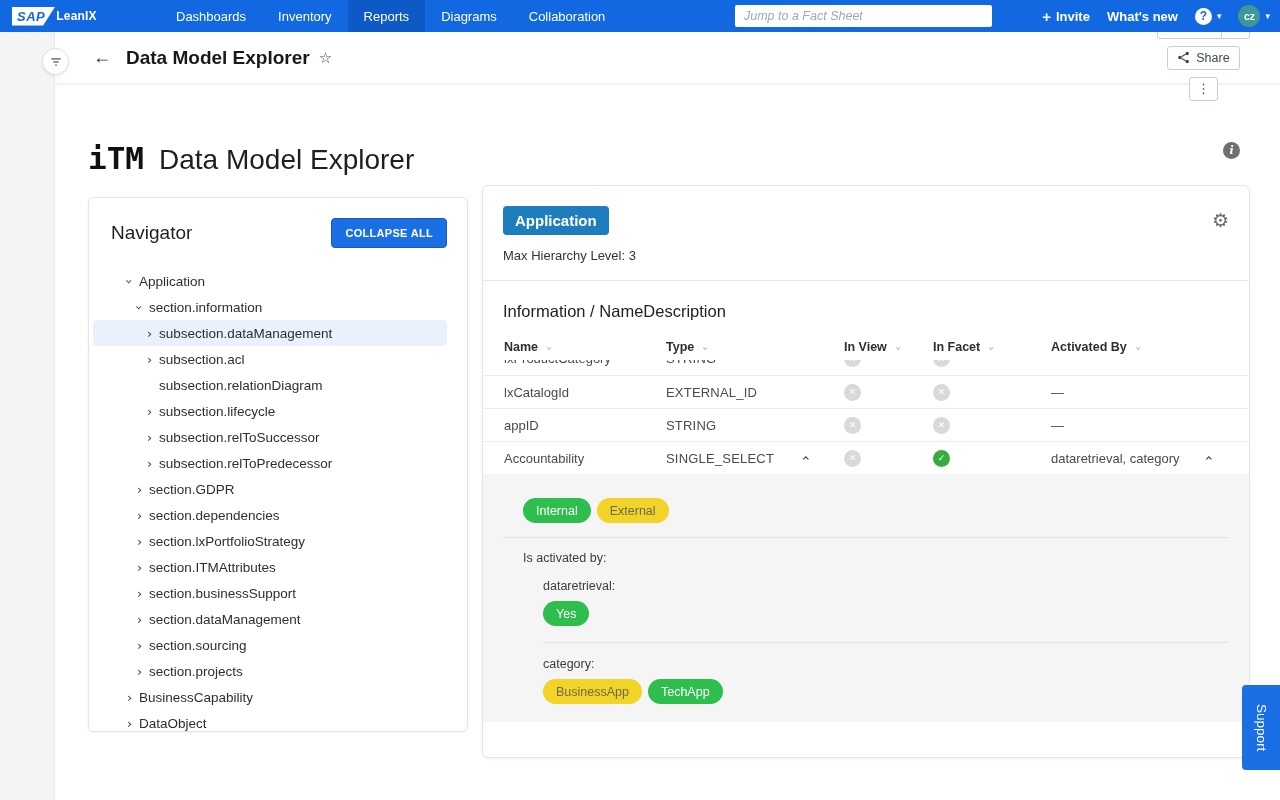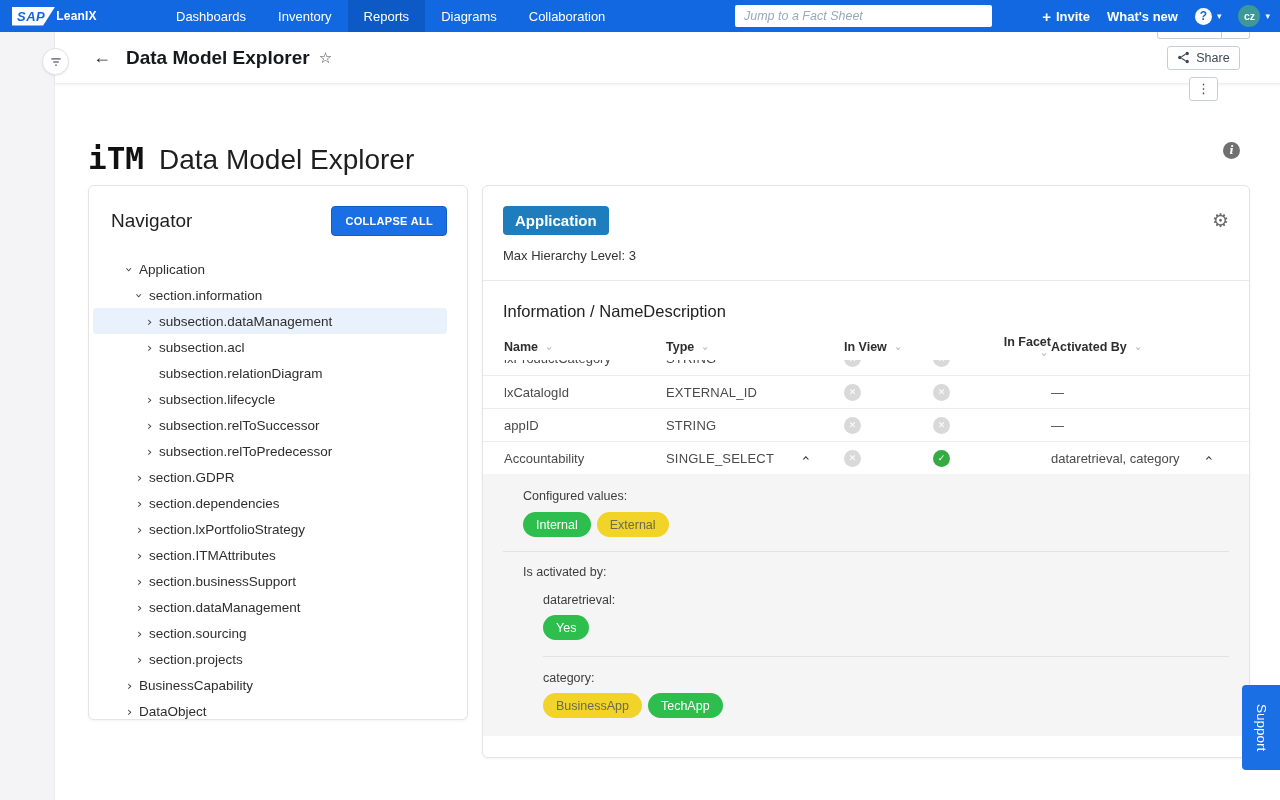--- a/index.html
+++ b/index.html
@@ -59,21 +59,21 @@
   .itm-logo { font-family:"DejaVu Sans Mono",monospace; font-weight:700; font-size:31px; color:#101010; }
   .page-title { font-size:28px; font-weight:400; color:#1e1e1e; margin-left:15px; }
   .info-dot { position:absolute; right:26px; top:2px; width:17px; height:17px; border-radius:50%;
     background:#707070; color:#fff; font-size:11px; font-weight:700; display:flex; align-items:center;
     justify-content:center; font-family:"DejaVu Serif",serif; font-style:italic; }
   .columns { position:absolute; left:33px; top:101px; display:flex; gap:14px; }
   .card { background:#fff; border:1px solid #e4e4e4; border-radius:6px;
     box-shadow:0 1px 3px rgba(0,0,0,.05); overflow:hidden; }
 
   
-  .nav-card { width:380px; height:535px; }
+  .nav-card { width:380px; height:535px;margin-top:12px; }
   .nav-head { display:flex; justify-content:space-between; align-items:center; padding:20px 20px 16px 22px; }
   .nav-title { font-size:19px; color:#1f1f1f; }
   .collapse-btn { background:var(--action-blue); color:#fff; border:1px solid #155cc2; border-radius:4px;
     font-size:11px; font-weight:700; letter-spacing:.3px; padding:8px 13px; cursor:pointer;
     font-family:"Liberation Sans",sans-serif; }
   .tree { padding:4px 0 0 0; }
   .tree-row { height:26px; display:flex; align-items:center; margin:0 20px 0 4px; border-radius:4px;
     font-size:13.5px; color:#2e2e2e; cursor:pointer; }
   .tree-row.selected { background:var(--selected-row-bg); }
   .tree-row.lvl0 { padding-left:30px; } .tree-row.lvl1 { padding-left:40px; } .tree-row.lvl2 { padding-left:50px; }
@@ -307,21 +307,21 @@
             <span class="chev chev-down sort-caret"></span>
           </div>
           <div class="th" style="grid-column: 2;">
             <span>Type</span>
             <span class="chev chev-down sort-caret"></span>
           </div>
           <div class="th" style="grid-column: 4;">
             <span>In View</span>
             <span class="chev chev-down sort-caret"></span>
           </div>
-          <div class="th" style="grid-column: 5; flex-direction: column;">
+          <div class="th" style="grid-column: 5;">
             <span>In Facet</span>
             <span class="chev chev-down sort-caret"></span>
           </div>
           <div class="th" style="grid-column: 6;">
             <span>Activated By</span>
             <span class="chev chev-down sort-caret"></span>
           </div>
         </div>
       <div class="row-clip">
           <div class="tgrid trow">
@@ -374,21 +374,20 @@
             </span>
             <span>
               <span class="cicon yes">✓</span>
             </span>
             <span>dataretrieval, category</span>
             <span><span class="chev chev-up row-caret"></span></span>
           </div>
         </div>
 
       <div class="expand-panel">
-        <div class="panel-label cfg-label">Configured values:</div>
         <div class="pill-row cfg-pills">
             <span class="pill green">Internal</span>
             <span class="pill yellow">External</span>
           </div>
         <div class="panel-divider"></div>
         <div class="panel-label activated-label">Is activated by:</div>
         <div>
             <div class="act-group">
               <div class="panel-label">dataretrieval:</div>
               <div class="pill-row">

